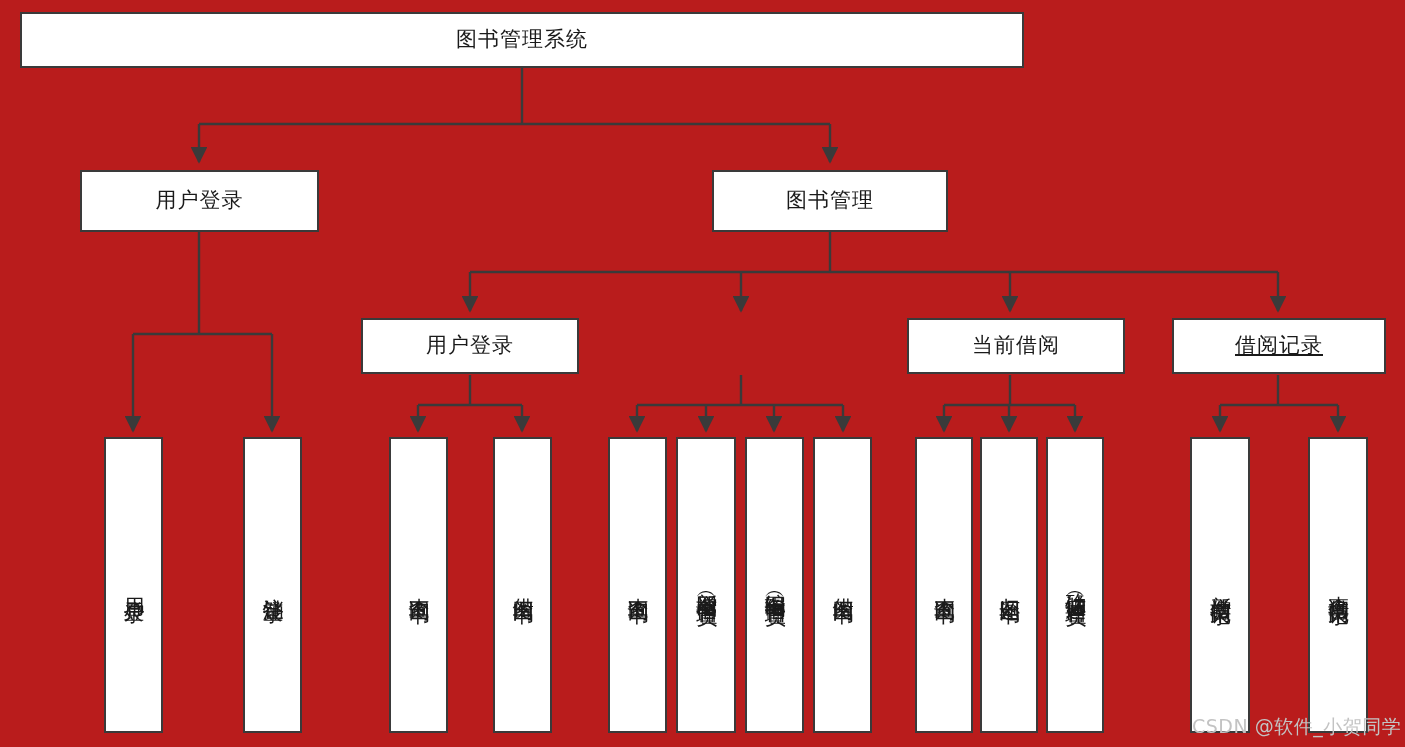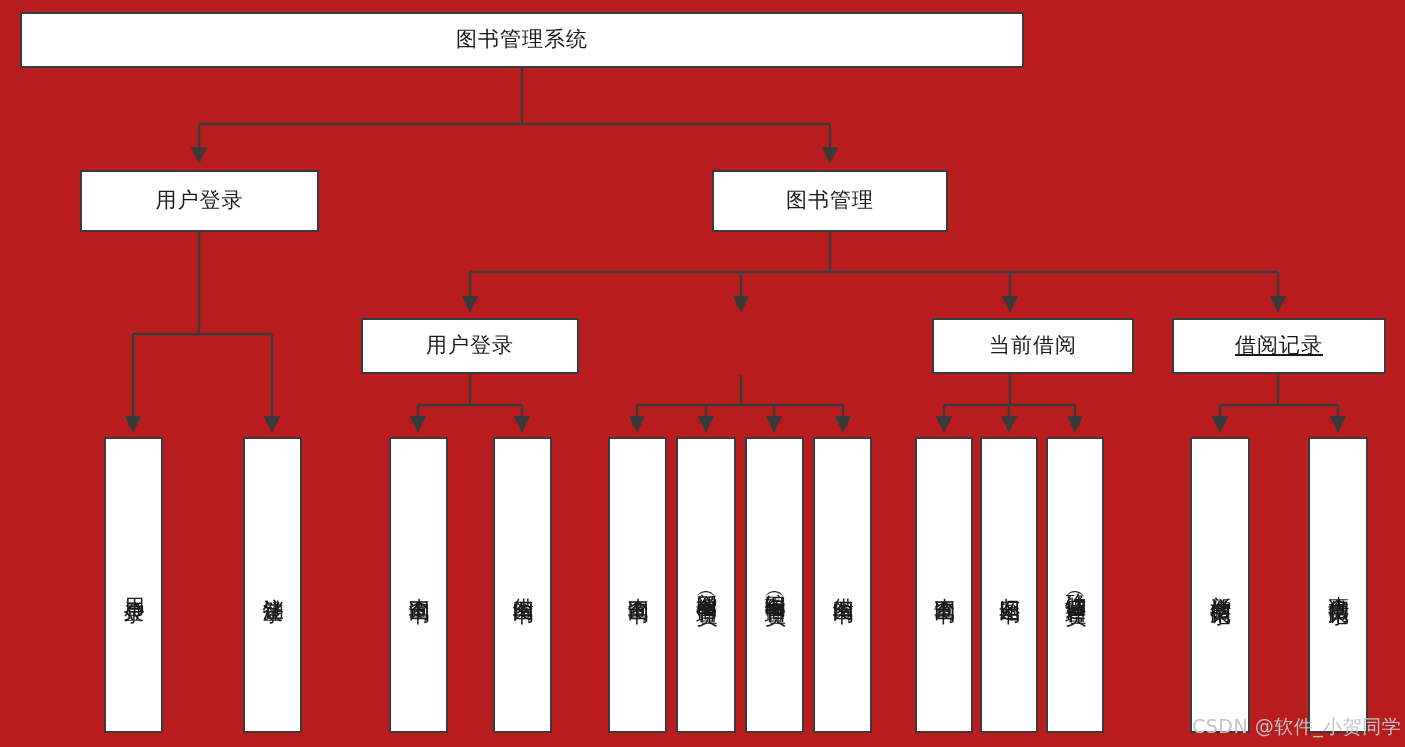--- a/index.html
+++ b/index.html
@@ -127,21 +127,21 @@
   <div class="node node-h" style="left:80px; top:170px; width:239px; height:62px;">
     <span>用户登录</span>
   </div>
   <div class="node node-h" style="left:712px; top:170px; width:236px; height:62px;">
     <span>图书管理</span>
   </div>
 
   <div class="node node-h" style="left:361px; top:318px; width:218px; height:56px;">
     <span>用户登录</span>
   </div>
-  <div class="node node-h" style="left:932px; top:318px; width:202px; height:56px;">
+  <div class="node node-h" style="left:907px; top:318px; width:218px; height:56px;">
     <span>当前借阅</span>
   </div>
   <div class="node node-h" style="left:1172px; top:318px; width:214px; height:56px;text-decoration:underline;">
     <span>借阅记录</span>
   </div>
 
   <div class="node node-v" style="left:104px; top:437px; width:59px; height:296px;">
     <span>用户登录</span>
   </div>
   <div class="node node-v" style="left:243px; top:437px; width:59px; height:296px;">

